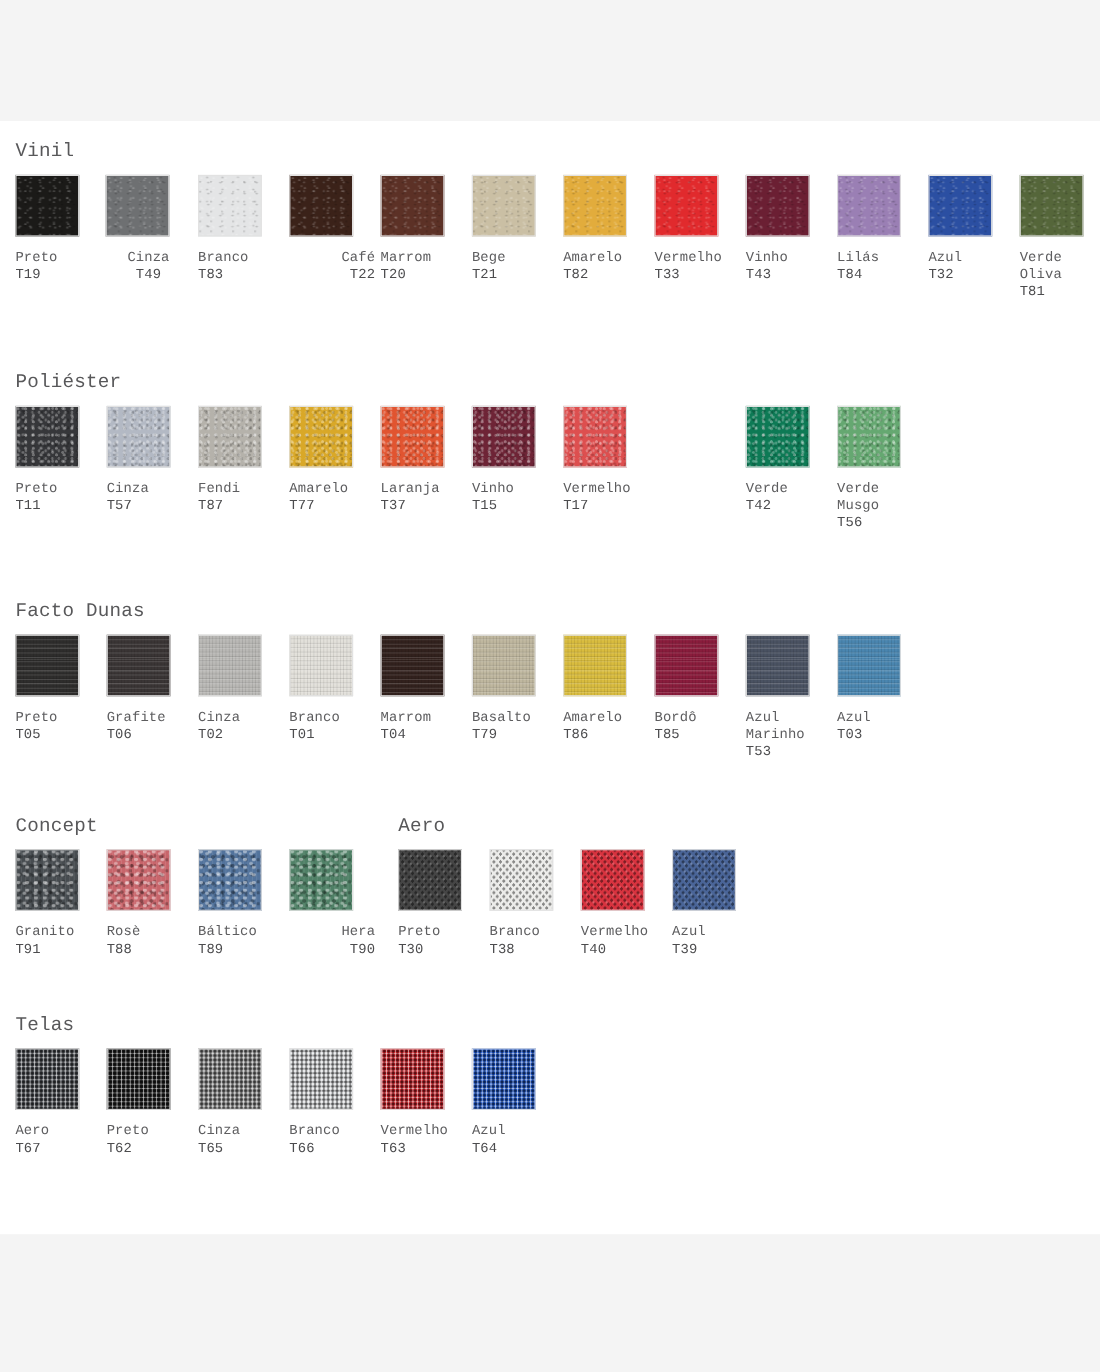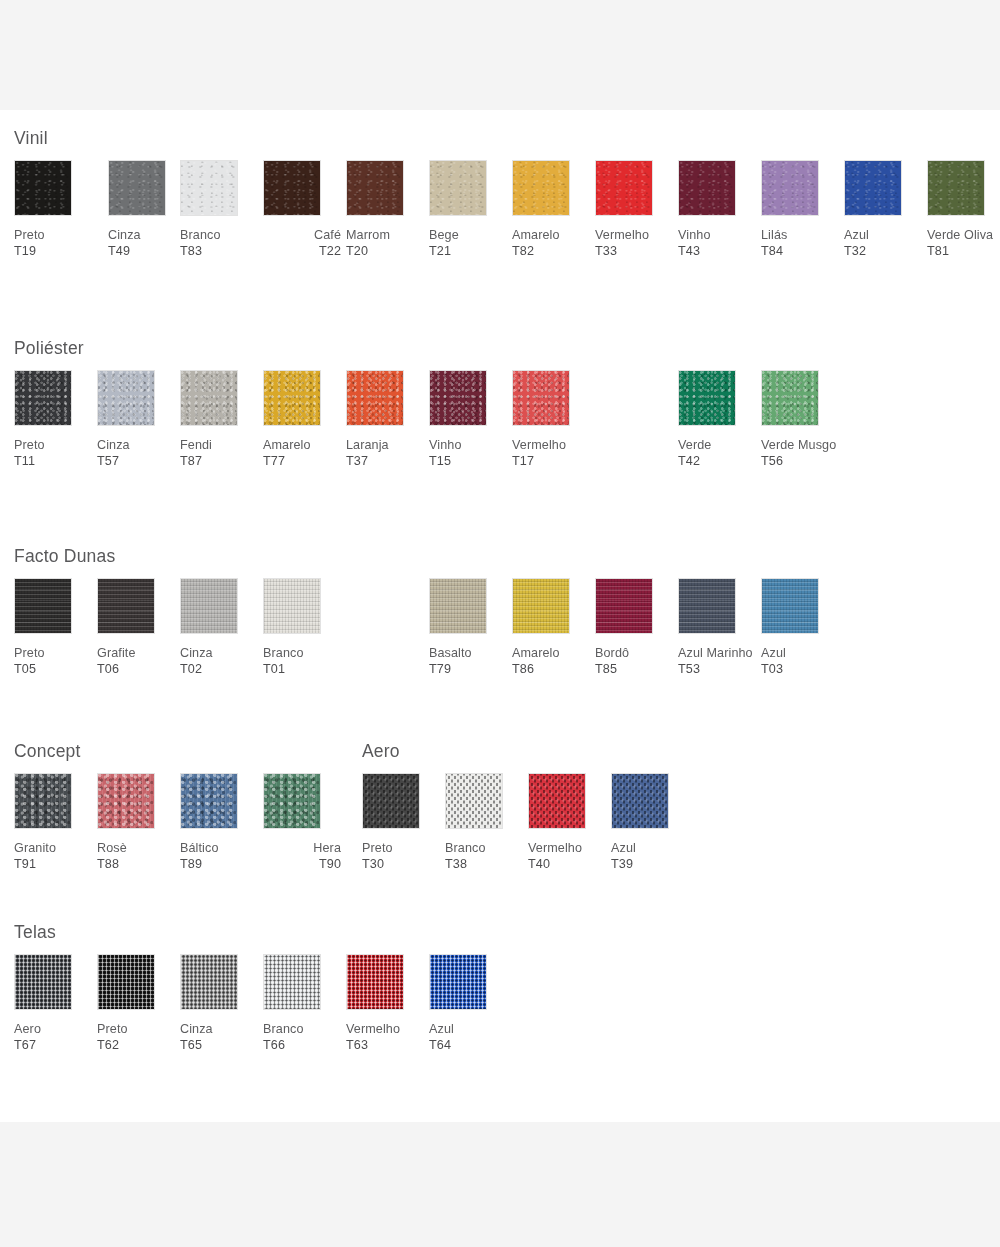--- a/index.html
+++ b/index.html
@@ -22,21 +22,21 @@
   .band-top {
     position: absolute; left: 0; top: 0;
     width: 1000px; height: 110px;
     background: #f4f4f4;
   }
   .band-bottom {
     position: absolute; left: 0; top: 1122px;
     width: 1000px; height: 125px;
     background: #f4f4f4;
   }
-  .section { position: absolute; left: 0; width: 1000px; }
+  .section { position: absolute; left: 0; width: 1000px; font-family: Liberation Mono, monospace; }
   .section-title {
     font-size: 17.5px;
     color: #58585a;
     font-weight: 400;
     letter-spacing: 0.2px;
     margin: 0 0 0 14px;
     padding: 0;
     white-space: nowrap;
   }
   .swatch-row {
@@ -141,21 +141,21 @@
       <div class="section" style="top: 18px;">
         <h2 class="section-title">Vinil</h2>
         <div class="swatch-row">
           <div class="swatch-cell" style="left: 14px;">
             <div class="chip" style="background: rgb(27, 26, 24);">
               <div class="tex tex-vinil"></div>
             </div>
             <div class="label"><span>Preto</span>
 <span class="code">T19</span></div>
           </div>
-          <div class="swatch-cell" style="left: 108px;">
+          <div class="swatch-cell" style="left: 96px; text-align: center;">
             <div class="chip" style="background: rgb(110, 112, 114);">
               <div class="tex tex-vinil"></div>
             </div>
             <div class="label"><span>Cinza</span>
 <span class="code">T49</span></div>
           </div>
           <div class="swatch-cell" style="left: 180px;">
             <div class="chip" style="background: rgb(228, 229, 230);">
               <div class="tex tex-vinil"></div>
             </div>
@@ -318,20 +318,27 @@
             </div>
             <div class="label"><span>Cinza</span>
 <span class="code">T02</span></div>
           </div>
           <div class="swatch-cell" style="left: 263px;">
             <div class="chip" style="background: rgb(226, 224, 218);">
               <div class="tex tex-dunas"></div>
             </div>
             <div class="label"><span>Branco</span>
 <span class="code">T01</span></div>
+          </div>
+          <div class="swatch-cell" style="left: 346px;">
+            <div class="chip" style="background: rgb(50, 33, 29);">
+              <div class="tex tex-dunas"></div>
+            </div>
+            <div class="label"><span>Marrom</span>
+<span class="code">T04</span></div>
           </div>
           <div class="swatch-cell" style="left: 429px;">
             <div class="chip" style="background: rgb(191, 183, 159);">
               <div class="tex tex-dunas"></div>
             </div>
             <div class="label"><span>Basalto</span>
 <span class="code">T79</span></div>
           </div>
           <div class="swatch-cell" style="left: 512px;">
             <div class="chip" style="background: rgb(217, 188, 62);">

